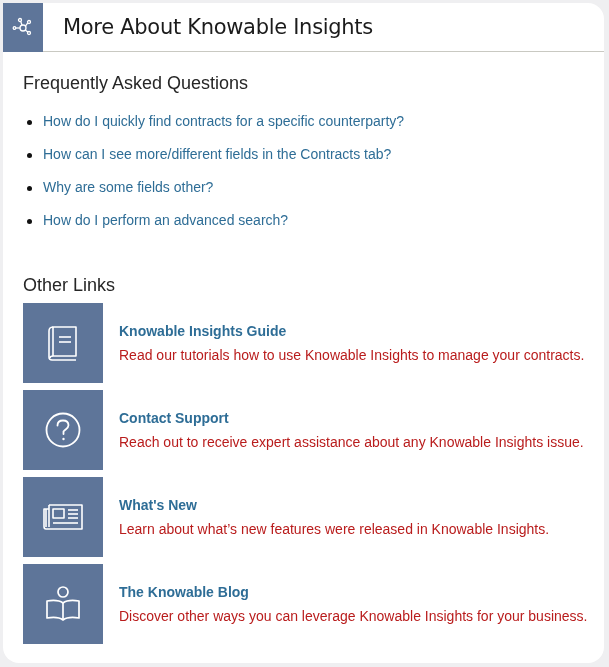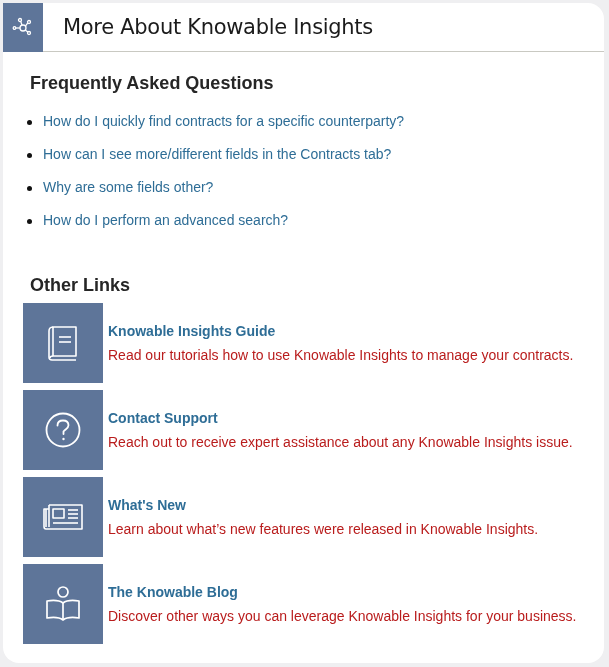--- a/index.html
+++ b/index.html
@@ -30,22 +30,22 @@
       margin-left: 20px;
       font-size: 21px;
       color: #1b1b1b;
       font-family: "DejaVu Sans", sans-serif;
       font-weight: normal;
       letter-spacing: -0.3px;
     }
     .section-title {
       font-size: 18px;
       color: #262626;
-      font-weight: bold;
-      margin-left: 27px;
+      font-weight: normal;
+      margin-left: 20px;
     }
     .faq-title { position: absolute; top: 70px; }
     .faq-list {
       position: absolute;
       top: 110px;
       left: 24px;
       list-style: none;
     }
     .faq-item {
       position: relative;
@@ -79,21 +79,21 @@
       height: 80px;
       margin-bottom: 7px;
       cursor: pointer;
     }
     .link-tile {
       width: 80px; height: 80px;
       background: #5e7599;
       display: flex; align-items: center; justify-content: center;
       flex-shrink: 0;
     }
-    .link-text { margin-left: 5px; }
+    .link-text { margin-left: 16px; }
     .link-title {
       display: block;
       font-size: 14px;
       font-weight: bold;
       color: #2e6d96;
       margin-bottom: 8px;
     }
     .link-desc {
       display: block;
       font-size: 14px;

